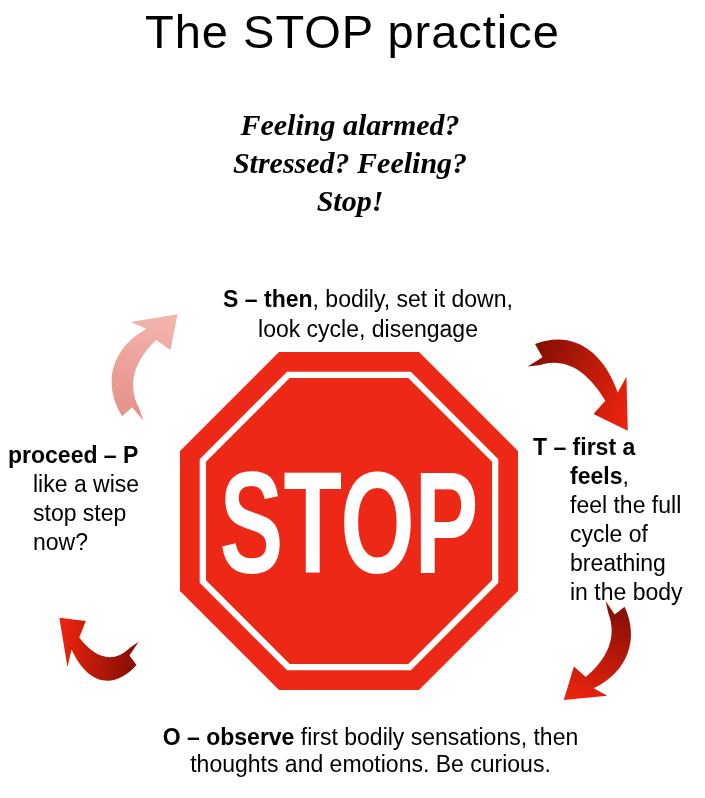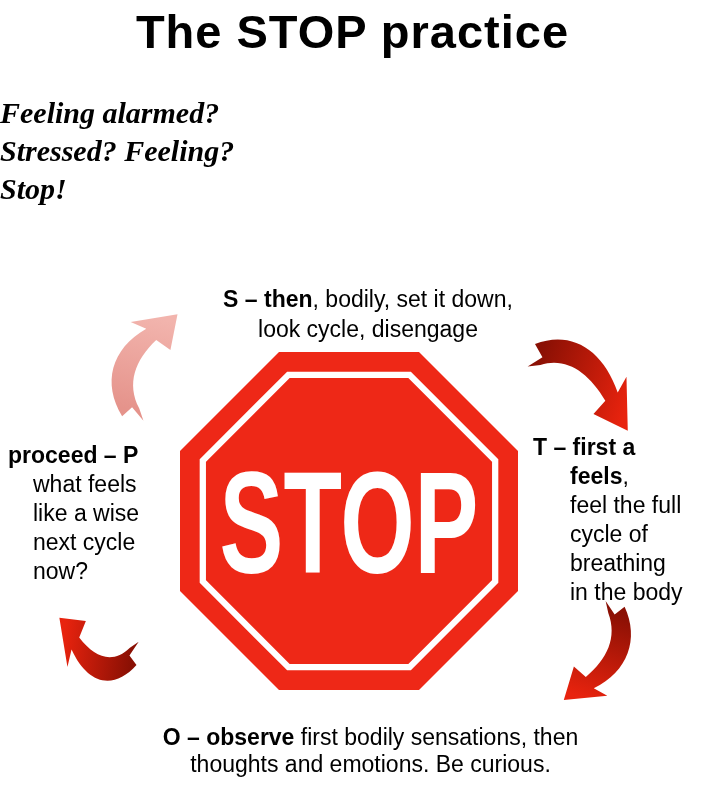--- a/index.html
+++ b/index.html
@@ -1,22 +1,22 @@
 <!DOCTYPE html>
 <html style="--sign-red: #ee2817; --arrow-red-bright: #e8230e; --arrow-red-dark: #8a1004; --arrow-pink-dark: #e5938b; --arrow-pink-light: #f2b4ad; --text: #000000;"><head>
 <meta charset="utf-8">
 <style>
   html,body{margin:0;padding:0;background:#ffffff;}
   body{font-family:"Liberation Sans",sans-serif;color:var(--text,#000);}
   .canvas{position:relative;width:705px;height:798px;background:#fff;overflow:hidden;}
 
   .title{position:absolute;top:6px;left:0;width:705px;text-align:center;
-         font-size:47px;font-weight:bold;letter-spacing:1px;line-height:52px;}
+         font-size:47px;font-weight:normal;letter-spacing:1px;line-height:52px;}
 
-  .subtitle{position:absolute;top:94px;left:0;width:700px;
+  .subtitle{position:absolute;top:106px;left:0;width:700px;text-align:center;
             font-family:"Liberation Serif",serif;font-style:italic;font-weight:bold;
             font-size:30px;line-height:38px;}
 
   .lbl{position:absolute;font-size:23px;line-height:29px;color:var(--text,#000);}
   .b{font-weight:bold;}
 
   .lbl-s{top:284px;left:168px;width:400px;text-align:center;line-height:30px;}
   .lbl-t{top:433px;left:533px;width:172px;padding-left:37px;}
   .lbl-t .hang{margin-left:-37px;}
   .lbl-p{top:441px;left:8px;width:160px;padding-left:25px;}
@@ -86,23 +86,22 @@
     <div class="hang"><span class="b">T – first a</span></div>
     <div><span class="b">feels</span><span>,</span></div>
     <div>feel the full</div>
     <div>cycle of</div>
     <div>breathing</div>
     <div>in the body</div>
   </div>
 
   <div class="lbl lbl-p">
     <div class="hang b">proceed – P</div>
-    <div>what feels</div>
     <div>like a wise</div>
-    <div>next cycle</div>
+    <div>stop step</div>
     <div>now?</div>
   </div>
 
   <svg class="arrow arr-br" viewBox="0 0 100 100" preserveAspectRatio="none">
     <path fill="url(#gradRed)" transform="rotate(185 50 50)" d="M 17,93 C 3,64 9,33 34,15 L 23,9 L 56,2 L 51,34 L 41,25 C 26,43 20,64 29,86 L 32,97 L 24,85 Z"></path>
   </svg>
 
   <svg class="arrow arr-bl" viewBox="0 0 100 100" preserveAspectRatio="none">
     <path fill="url(#gradRed)" transform="rotate(265 50 50)" d="M 17,93 C 3,64 9,33 34,15 L 23,9 L 56,2 L 51,34 L 41,25 C 26,43 20,64 29,86 L 32,97 L 24,85 Z"></path>
   </svg>

